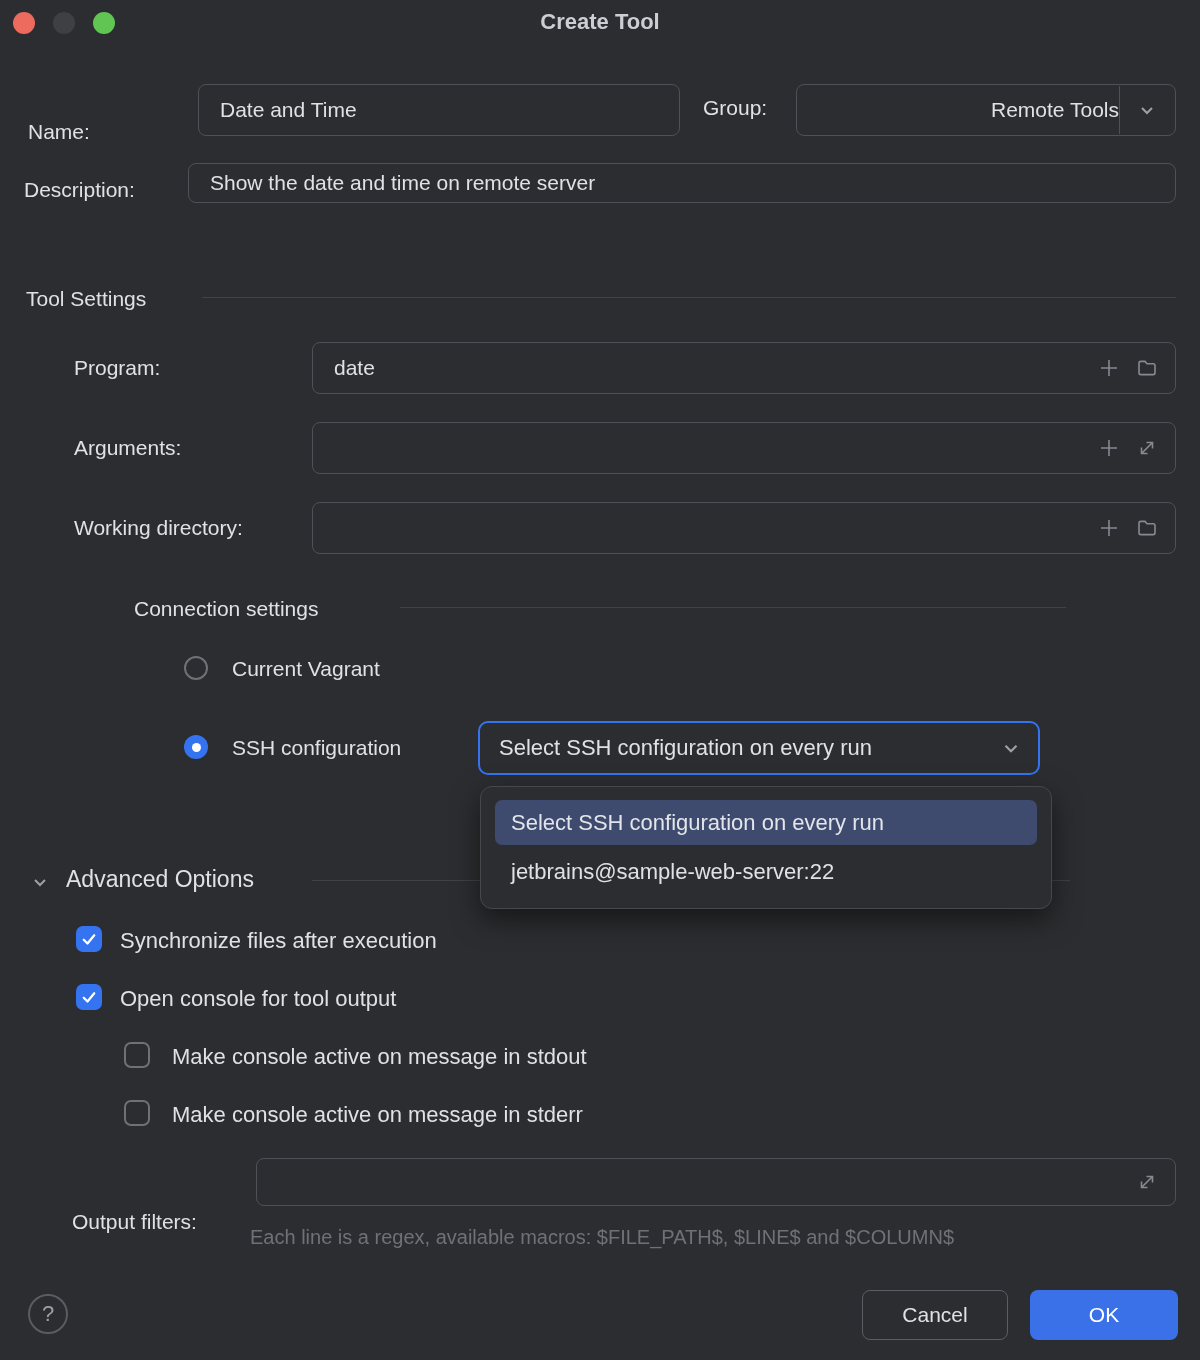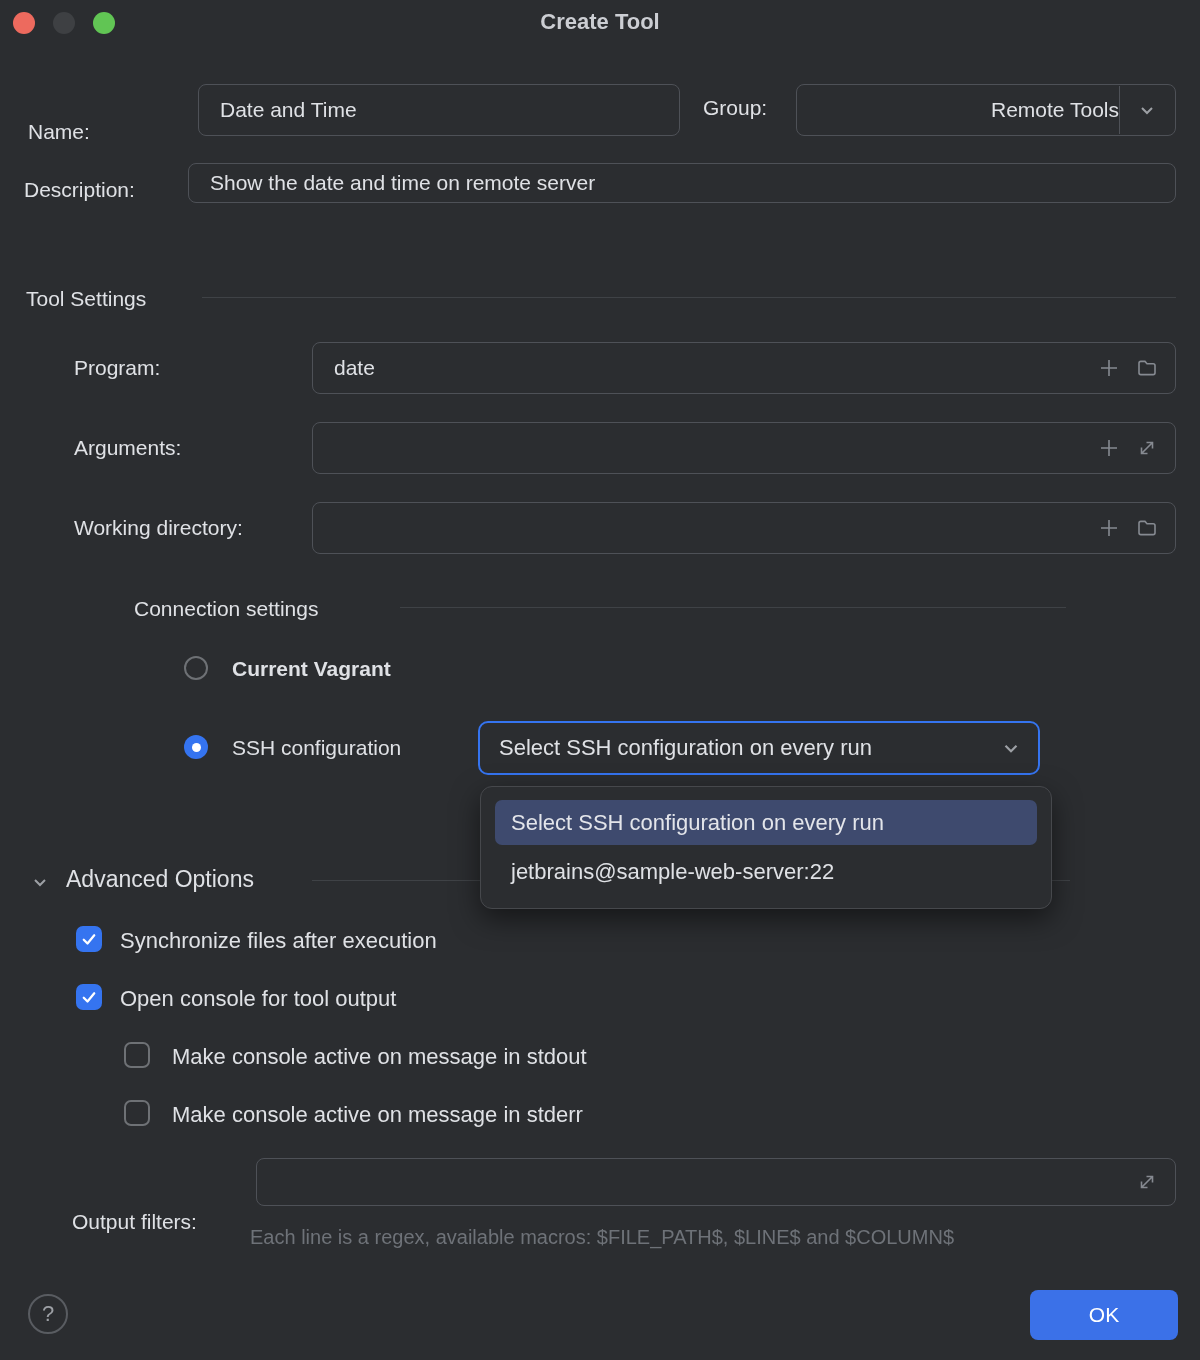--- a/index.html
+++ b/index.html
@@ -144,21 +144,21 @@
             <path d="M4 7.2c0-1 .8-1.8 1.8-1.8h4.2l2 2.3h6.2c1 0 1.8.8 1.8 1.8v7.3c0 1-.8 1.8-1.8 1.8H5.8c-1 0-1.8-.8-1.8-1.8z"></path>
           </svg>
       </span>
     </span>
   </div>
 
   <div class="abs section-title" style="left:134px;top:597px;">Connection settings</div>
   <div class="divider" style="left:400px;top:607px;width:666px;"></div>
 
   <div class="radio off" style="left:184px;top:656px;"></div>
-  <div class="abs label" style="left:232px;top:657px;font-weight:bold;">Current Vagrant</div>
+  <div class="abs label" style="left:232px;top:657px;">Current Vagrant</div>
 
   <div class="radio on" style="left:184px;top:735px;"></div>
   <div class="abs label" style="left:232px;top:736px;">SSH configuration</div>
 
   <div class="ssh-combo">
     <span style="padding-left:19px;flex:1;">Select SSH configuration on every run</span>
     <span style="padding-right:16px;display:flex;" class="combo-chevron">
       <svg width="22" height="22" viewBox="0 0 20 20">
           <polyline points="5,8 10,13 15,8"></polyline>
         </svg>
@@ -211,17 +211,20 @@
             <path d="M7 17 17 7M11.5 6.5H17.5V12.5M12.5 17.5H6.5V11.5"></path>
           </svg>
       </span>
     </span>
   </div>
   <div class="hint" style="left:250px;top:1226px;">Each line is a regex, available macros: $FILE_PATH$, $LINE$ and $COLUMN$</div>
 
   <div class="help-circle">
     <span>?</span>
   </div>
+  <div class="btn secondary" style="left:862px;top:1290px;width:146px;height:50px;">
+    <span>Cancel</span>
+  </div>
   <div class="btn primary" style="left:1030px;top:1290px;width:148px;height:50px;">
     <span>OK</span>
   </div>
 
 </div>
 
 </body></html>

